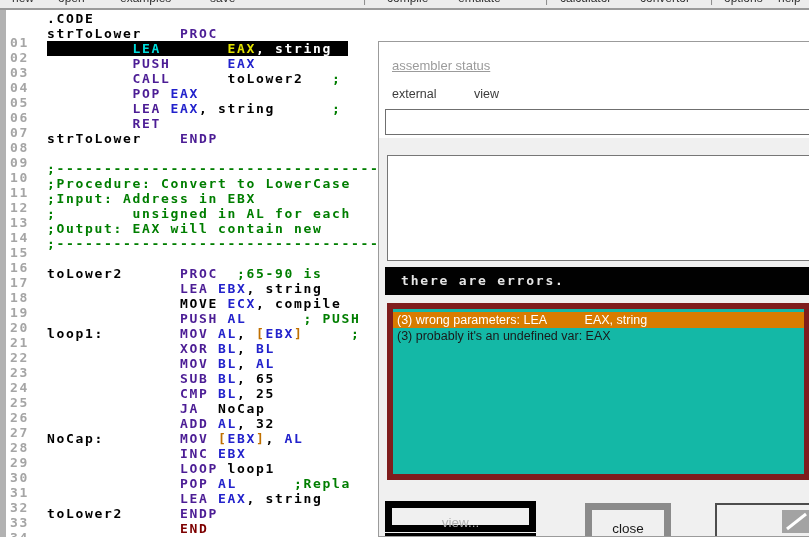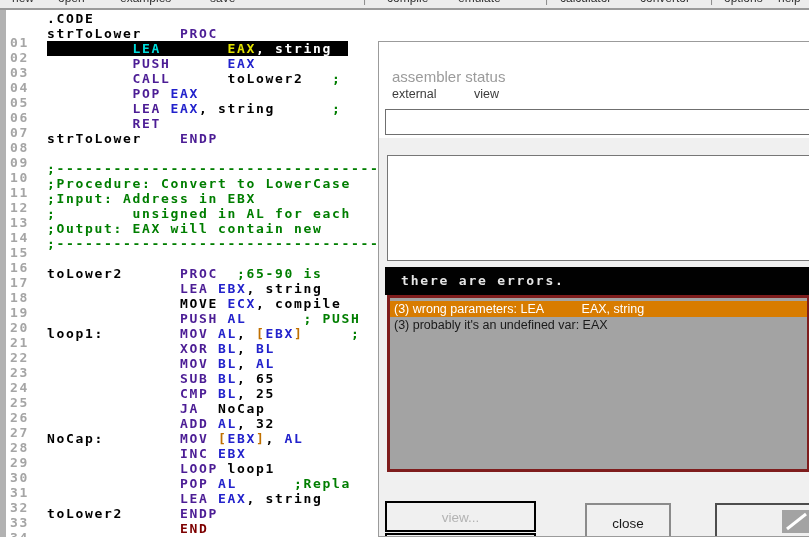--- a/index.html
+++ b/index.html
@@ -30,38 +30,38 @@
   .c-b  { color:#c07000; }
   .c-e  { color:#7d0000; }
   .c-hm { color:#00dede; }
   .c-hr { color:#e3e300; }
   .c-hw { color:#ffffff; }
 
   
   #dialog { position:absolute; left:378px; top:41px; width:431px; height:496px;
             background:#f0f0f0; border:1px solid #9b9b9b; border-right:none; overflow:hidden; }
   #dlg-header { position:absolute; left:0; top:0; width:431px; height:96px; background:#ffffff; }
-  #dlg-title { position:absolute; left:13px; top:26px; font-size:15px; color:#9b9b9b; }
+  #dlg-title { position:absolute; left:13px; top:16px; font-size:13px; color:#9b9b9b;text-decoration:underline; }
   #dlg-menu { position:absolute; left:13px; top:45px; font-size:12.5px; color:#3c3c3c; }
   #dlg-menu .menu-item { margin-right:34px; display:inline-block; }
   #dlg-input { position:absolute; left:6px; top:67px; width:425px; height:26px;
                background:#fff; border:1px solid #6f6f6f; font-size:13px; padding:0 4px; outline:none; }
   #list-empty { position:absolute; left:8px; top:113px; width:423px; height:106px;
                 background:#fff; border:1px solid #767676; }
   #status-bar { position:absolute; left:6px; top:225px; width:425px; height:28px; background:#010101; }
   #status-bar span { font-family:"DejaVu Sans Mono", monospace; font-weight:bold;
                      font-size:13px; letter-spacing:1.8px; color:#e5e5e5; line-height:28px;
                      padding-left:16px; display:inline-block; }
-  #error-list { position:absolute; left:8px; top:253px; width:423px; height:177px;
-                background:#a3a3a3; border:3px solid #7f1d1d; padding-top:3px; }
+  #error-list { position:absolute; left:8px; top:261px; width:423px; height:177px;
+                background:#14b8a6; border:6px solid #7f1d1d; padding-top:3px; }
   .error-row { height:16px; line-height:16px; font-size:12.5px; color:#1a1a1a;
                padding-left:4px; white-space:pre; }
   .error-row.selected { background:#d87c00; color:#ffffff; }
 
-  .dlg-btn { position:absolute; background:#f0f0f0; border:2px solid #000000;
+  .dlg-btn { position:absolute; background:#f0f0f0; border:7px solid #000000;
              font-size:13.5px; text-align:center; }
   #btn-view  { left:6px; top:459px; width:151px; height:31px; line-height:29px; color:#b3b3b3; }
   #btn-hidden{ left:6px; top:491px; width:151px; height:12px; }
   #btn-close { left:206px; top:461px; width:86px; height:44px; line-height:38px;
                color:#1a1a1a; border-color:#8b8b8b; }
   #btn-icon  { left:336px; top:461px; width:200px; height:44px; border:2px solid #4d4d4d; }
   #btn-icon svg { position:absolute; left:65px; top:5px; }
 </style>
 </head>
 <body>

